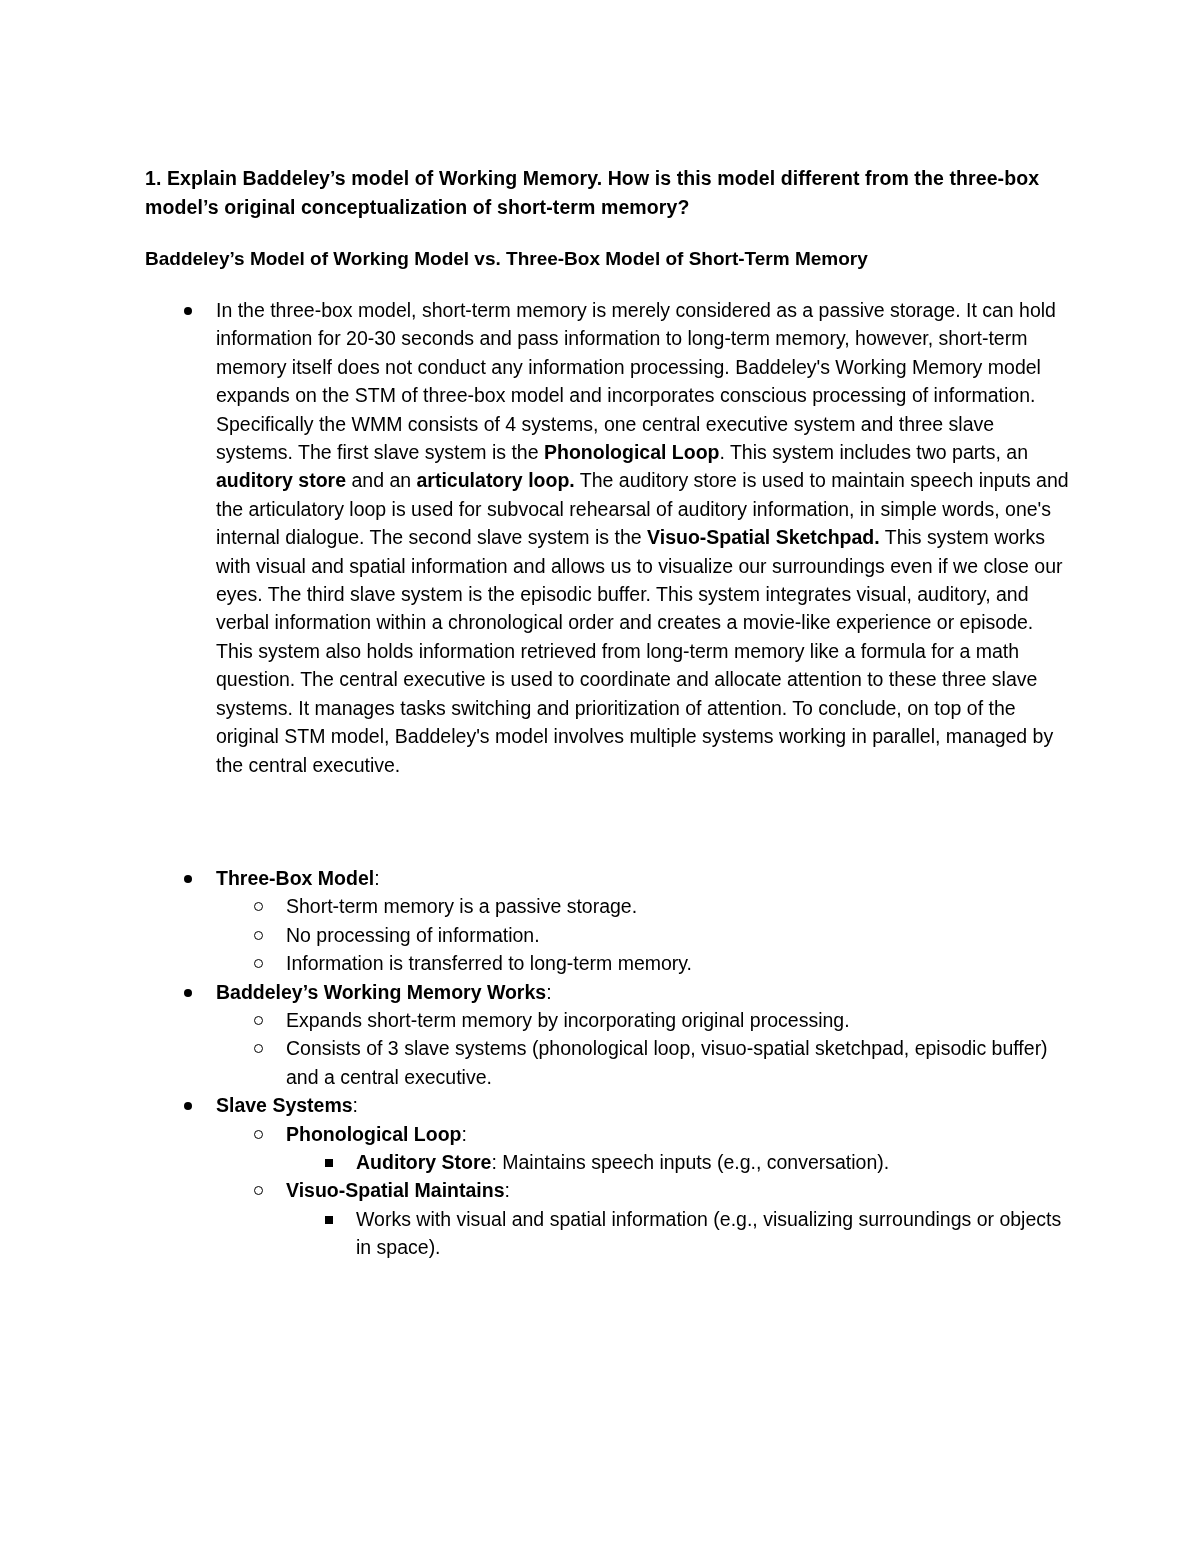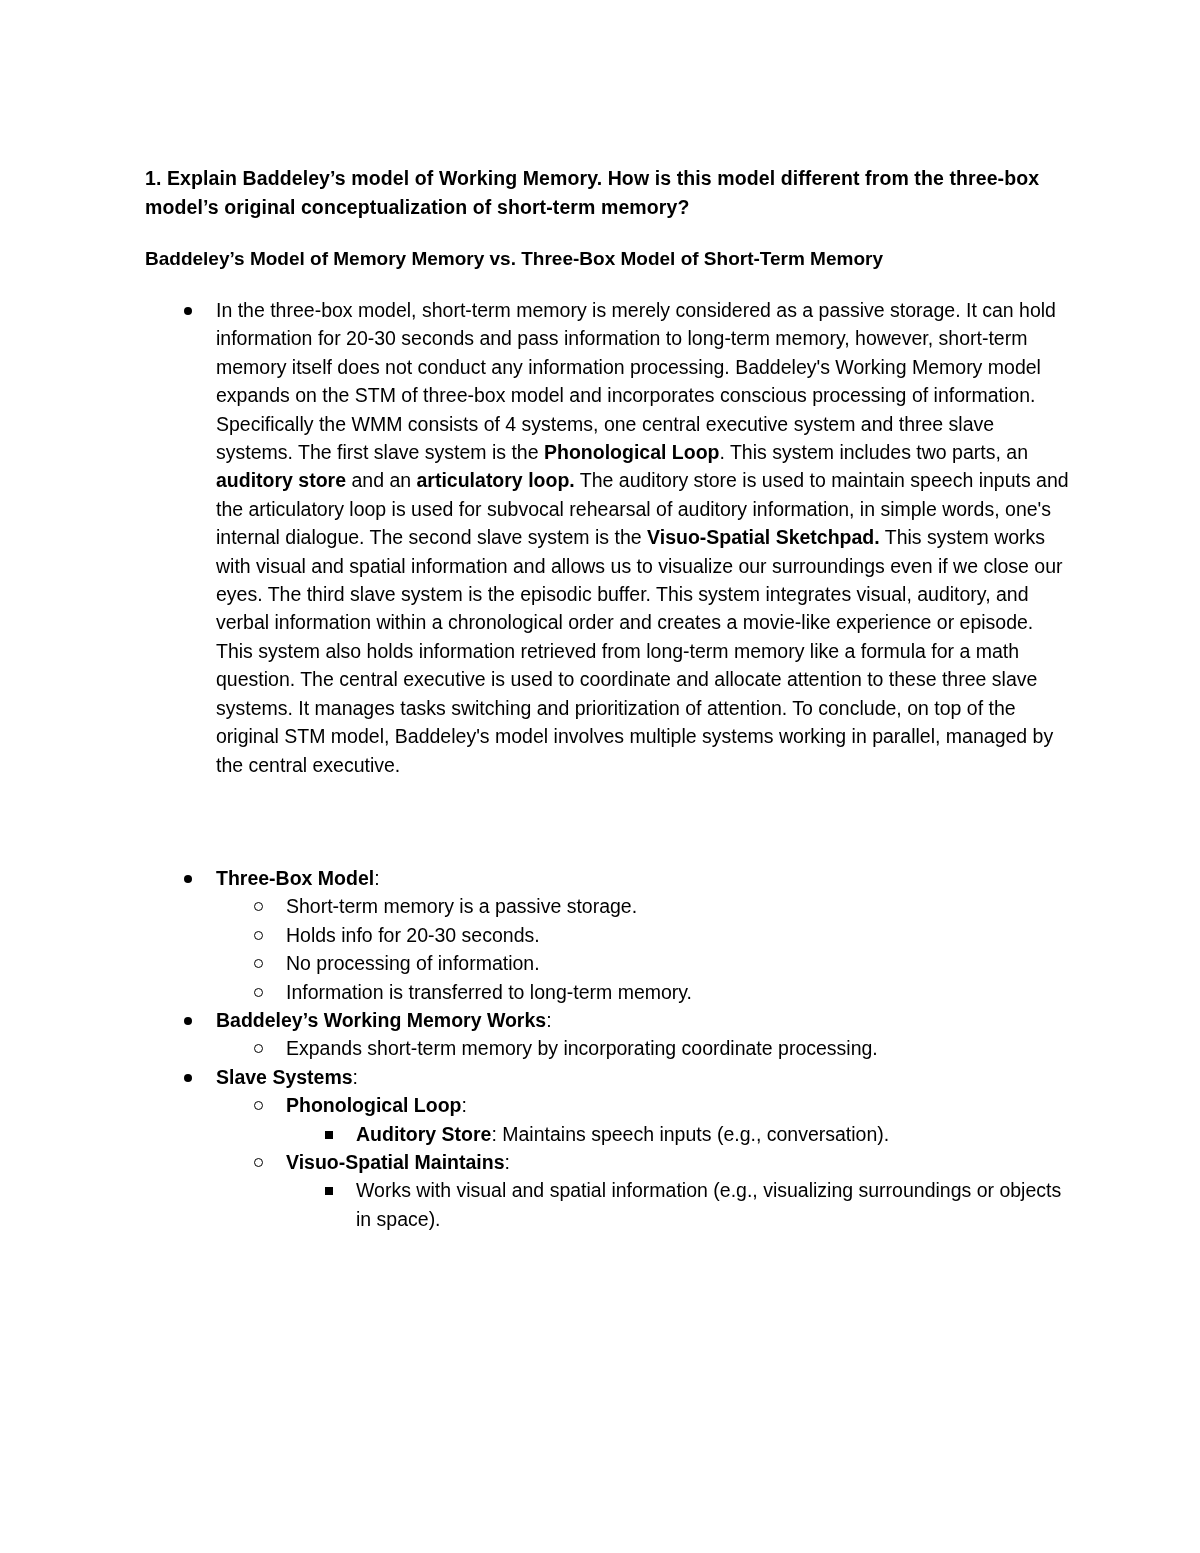--- a/index.html
+++ b/index.html
@@ -81,59 +81,59 @@
   .spacer { height: 85px; }
   b { font-weight: bold; }
 </style>
 </head>
 <body>
 
 <div class="page">
 
   <div class="question">1. Explain Baddeley’s model of Working Memory. How is this model different from the three-box model’s original conceptualization of short-term memory?</div>
 
-  <div class="heading">Baddeley’s Model of Memory Memory vs. Three-Box Model of Short-Term Memory</div>
+  <div class="heading">Baddeley’s Model of Working Model vs. Three-Box Model of Short-Term Memory</div>
 
   <div class="body">
 
     <div class="item lvl1">
       <span class="marker disc"></span>
       <div class="para"><span>In the three-box model, short-term memory is merely considered as a passive storage. It can hold information for 20-30 seconds and pass information to long-term memory, however, short-term memory itself does not conduct any information processing. Baddeley's Working Memory model expands on the STM of three-box model and incorporates conscious processing of information. Specifically the WMM consists of 4 systems, one central executive system and three slave systems. The first slave system is the </span><b>Phonological Loop</b><span>. This system includes two parts, an </span><b>auditory store</b><span> and an </span><b>articulatory loop.</b><span> The auditory store is used to maintain speech inputs and the articulatory loop is used for subvocal rehearsal of auditory information, in simple words, one's internal dialogue. The second slave system is the </span><b>Visuo-Spatial Sketchpad.</b><span> This system works with visual and spatial information and allows us to visualize our surroundings even if we close our eyes. The third slave system is the episodic buffer. This system integrates visual, auditory, and verbal information within a chronological order and creates a movie-like experience or episode. This system also holds information retrieved from long-term memory like a formula for a math question. The central executive is used to coordinate and allocate attention to these three slave systems. It manages tasks switching and prioritization of attention. To conclude, on top of the original STM model, Baddeley's model involves multiple systems working in parallel, managed by the central executive.</span></div>
     </div>
 
     <div class="spacer"></div>
 
     <div class="item lvl1">
       <span class="marker disc"></span>
       <b>Three-Box Model</b><span>:</span>
     </div>
     <div class="item lvl2">
       <span class="marker circle"></span>
       <span>Short-term memory is a passive storage.</span>
     </div>
     <div class="item lvl2">
       <span class="marker circle"></span>
-      <span>Holds info for 20-30 seconds.</span>
-    </div>
-    <div class="item lvl2">
-      <span class="marker circle"></span>
       <span>No processing of information.</span>
     </div>
     <div class="item lvl2">
       <span class="marker circle"></span>
       <span>Information is transferred to long-term memory.</span>
     </div>
 
     <div class="item lvl1">
       <span class="marker disc"></span>
       <b>Baddeley’s Working Memory Works</b><span>:</span>
     </div>
     <div class="item lvl2">
       <span class="marker circle"></span>
-      <span>Expands short-term memory by incorporating coordinate processing.</span>
+      <span>Expands short-term memory by incorporating original processing.</span>
+    </div>
+    <div class="item lvl2" style="width:780px;">
+      <span class="marker circle"></span>
+      <span>Consists of 3 slave systems (phonological loop, visuo-spatial sketchpad, episodic buffer) and a central executive.</span>
     </div>
 
     <div class="item lvl1">
       <span class="marker disc"></span>
       <b>Slave Systems</b><span>:</span>
     </div>
     <div class="item lvl2">
       <span class="marker circle"></span>
       <b>Phonological Loop</b><span>:</span>
     </div>

